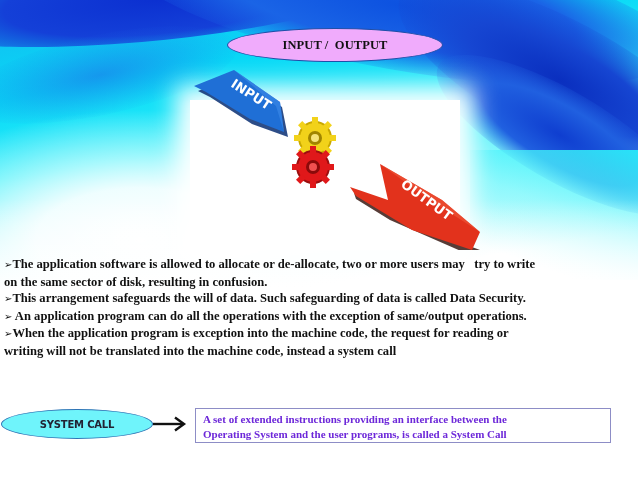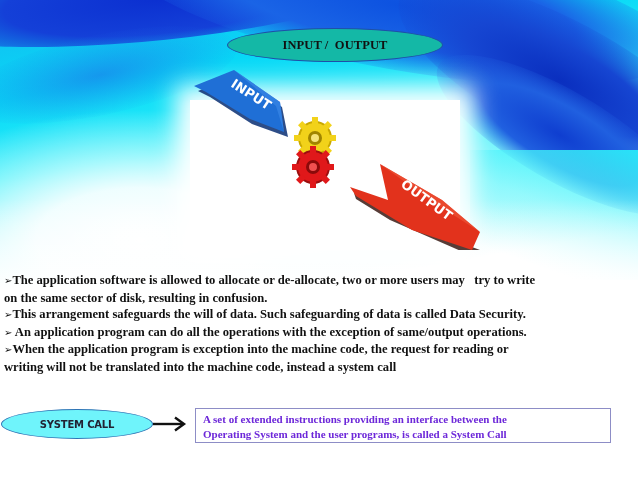--- a/index.html
+++ b/index.html
@@ -55,32 +55,32 @@
   .image-panel {
     position: absolute; left: 190px; top: 100px; width: 270px; height: 150px;
     background: #ffffff;
     box-shadow: 0 0 22px 14px rgba(255,255,255,0.95);
   }
 
   
   .title-ellipse {
     position: absolute; left: 227px; top: 28px; width: 216px; height: 34px;
     border-radius: 50%;
-    background: #14b8a6;
+    background: #f0abfc;
     border: 1.5px solid #1f4fa8;
     display: flex; align-items: center; justify-content: center;
   }
   .title-text { font-family: "Liberation Serif", serif; font-weight: bold; font-size: 12.5px; color: #111111; letter-spacing: 0.1px; white-space: pre; }
 
   
   .graphic { position: absolute; left: 180px; top: 60px; width: 320px; height: 190px; }
 
   
   .body-text {
-    position: absolute; left: 4px; top: 272px; width: 634px;
+    position: absolute; left: 4px; top: 256px; width: 634px;
     font-family: "Liberation Serif", serif; font-weight: bold; font-size: 12.6px; line-height: 16.6px; color: #111111;
   }
   .bullet-line { white-space: pre; }
   .bullet-mark { font-family: "DejaVu Sans", sans-serif; font-size: 10px; }
 
   
   .sys-ellipse {
     position: absolute; left: 1px; top: 409px; width: 152px; height: 30px;
     border-radius: 50%;
     background: #6ff4fb;

